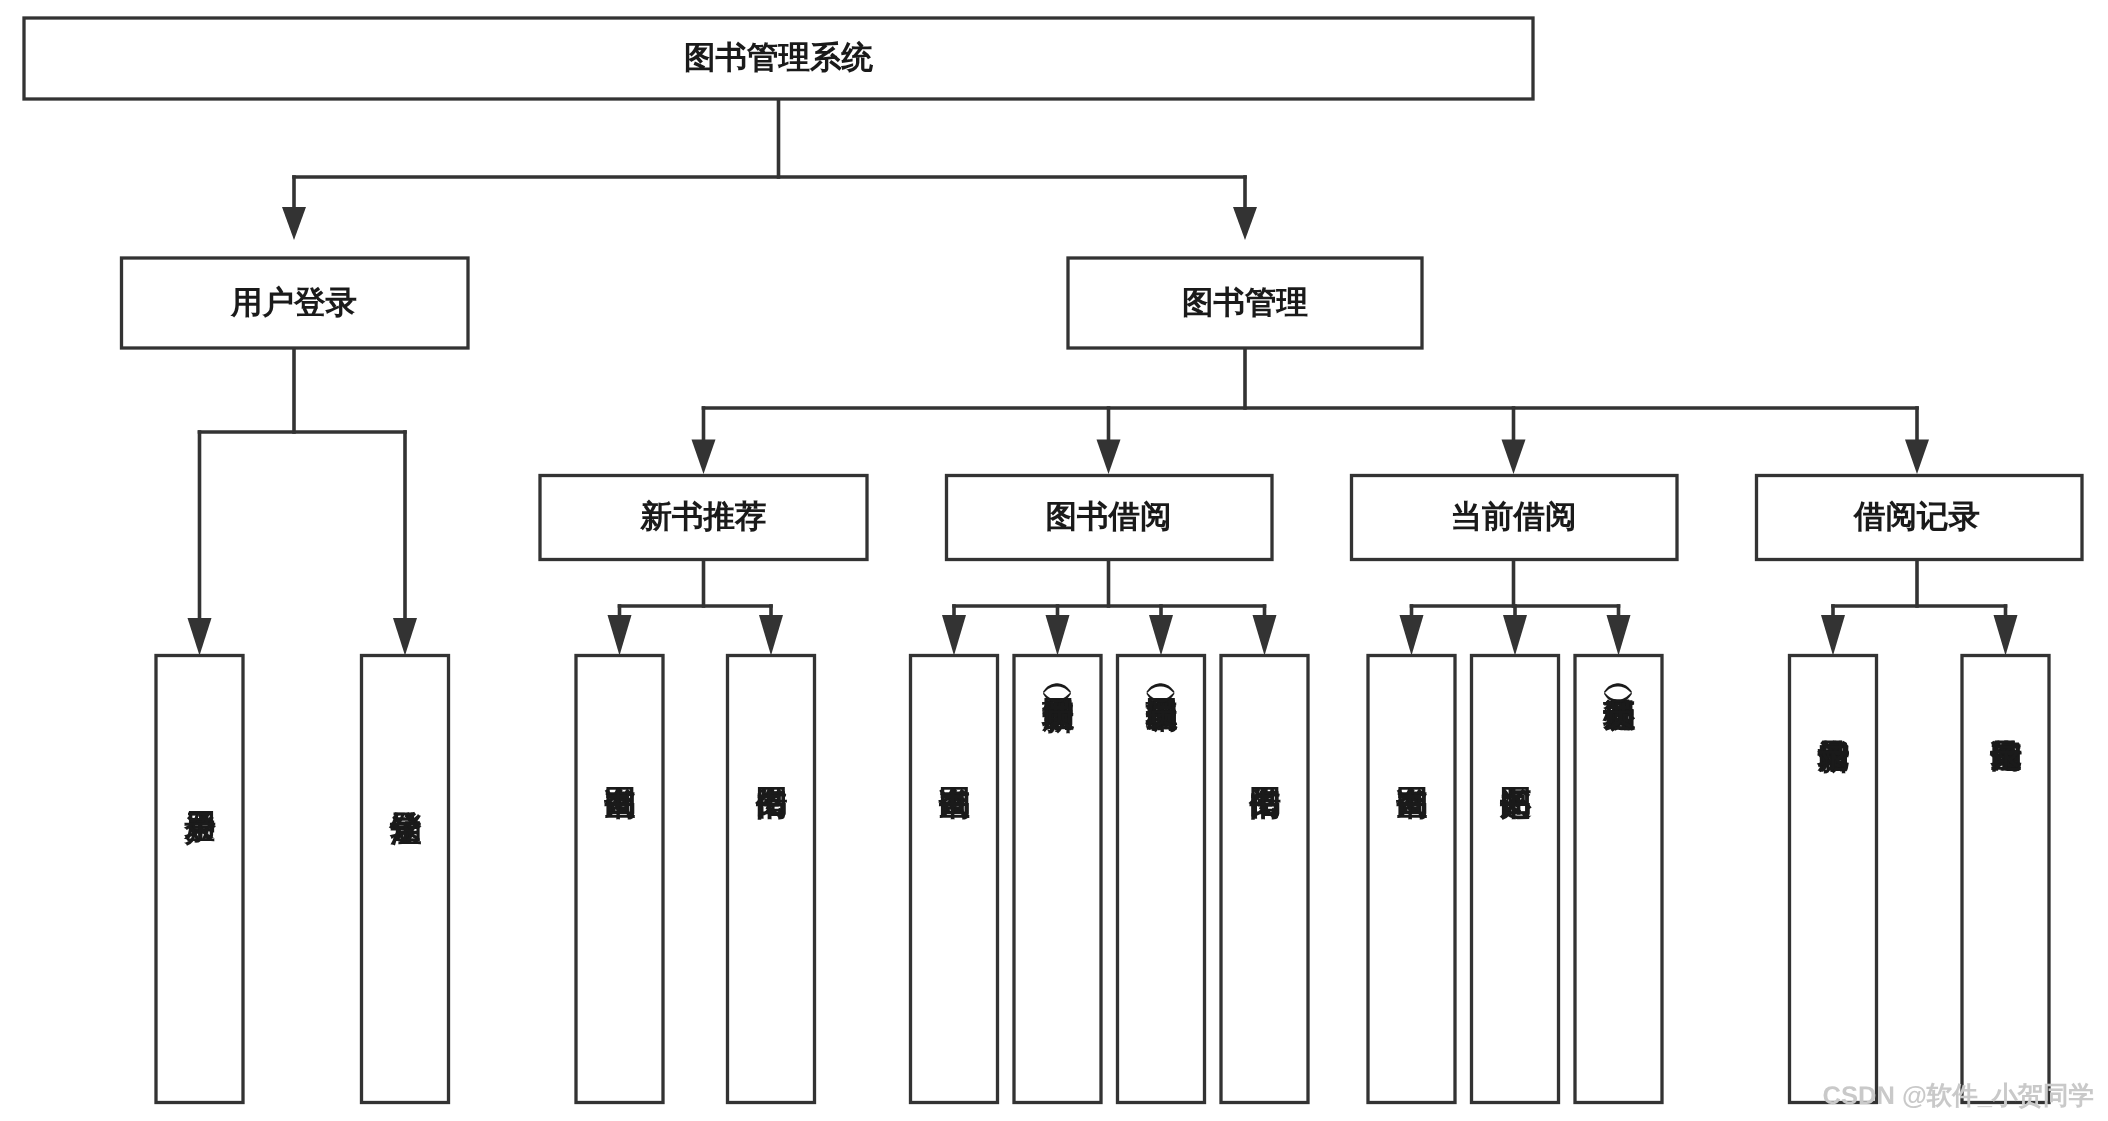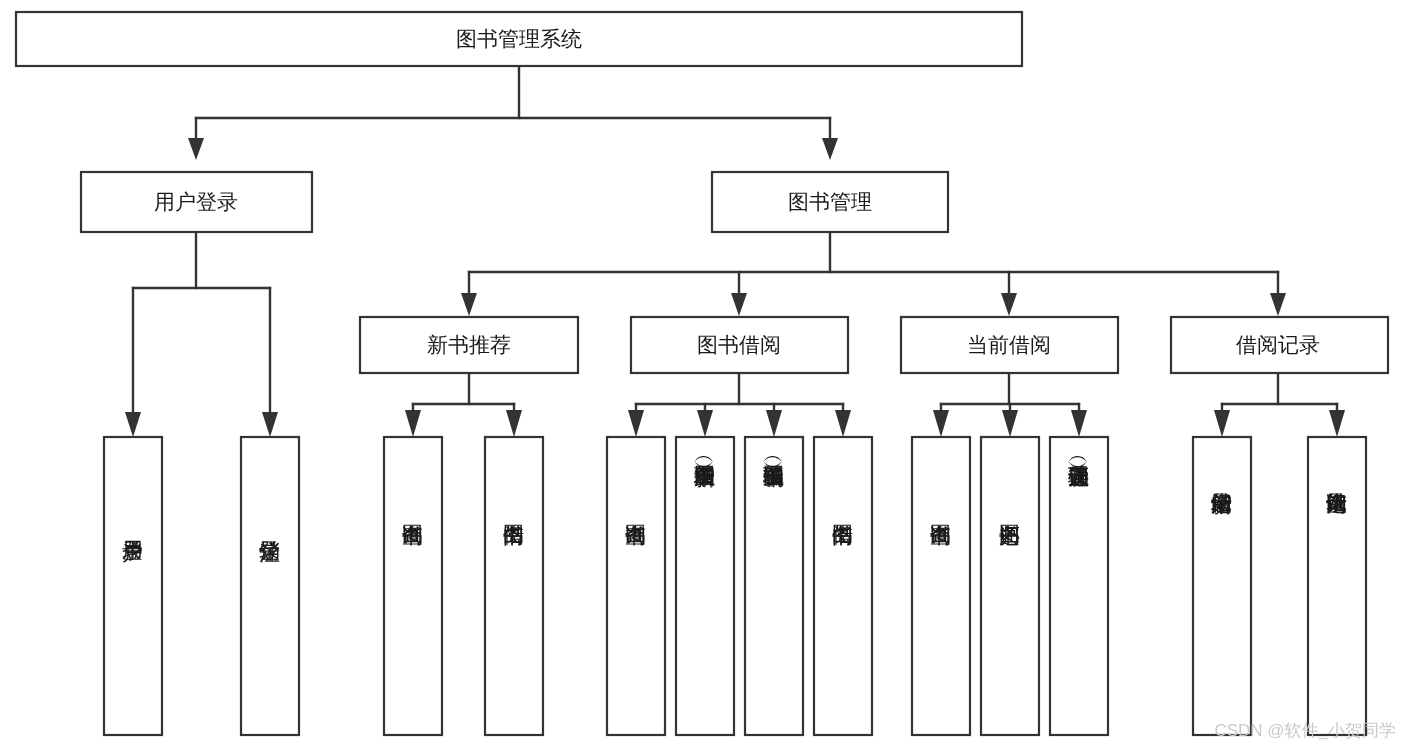--- a/index.html
+++ b/index.html
@@ -10,20 +10,21 @@
   }
   body {
     font-family: "Liberation Sans", "DejaVu Sans", sans-serif;
   }
   #diagram-root {
     position: relative;
     width: 1405px;
     height: 747px;
     background: #ffffff;
     overflow: hidden;
+    font-weight: bold;
   }
   #tree-svg {
     position: absolute;
     left: 0;
     top: 0;
     width: 1405px;
     height: 747px;
     display: block;
   }
   .node-box {

